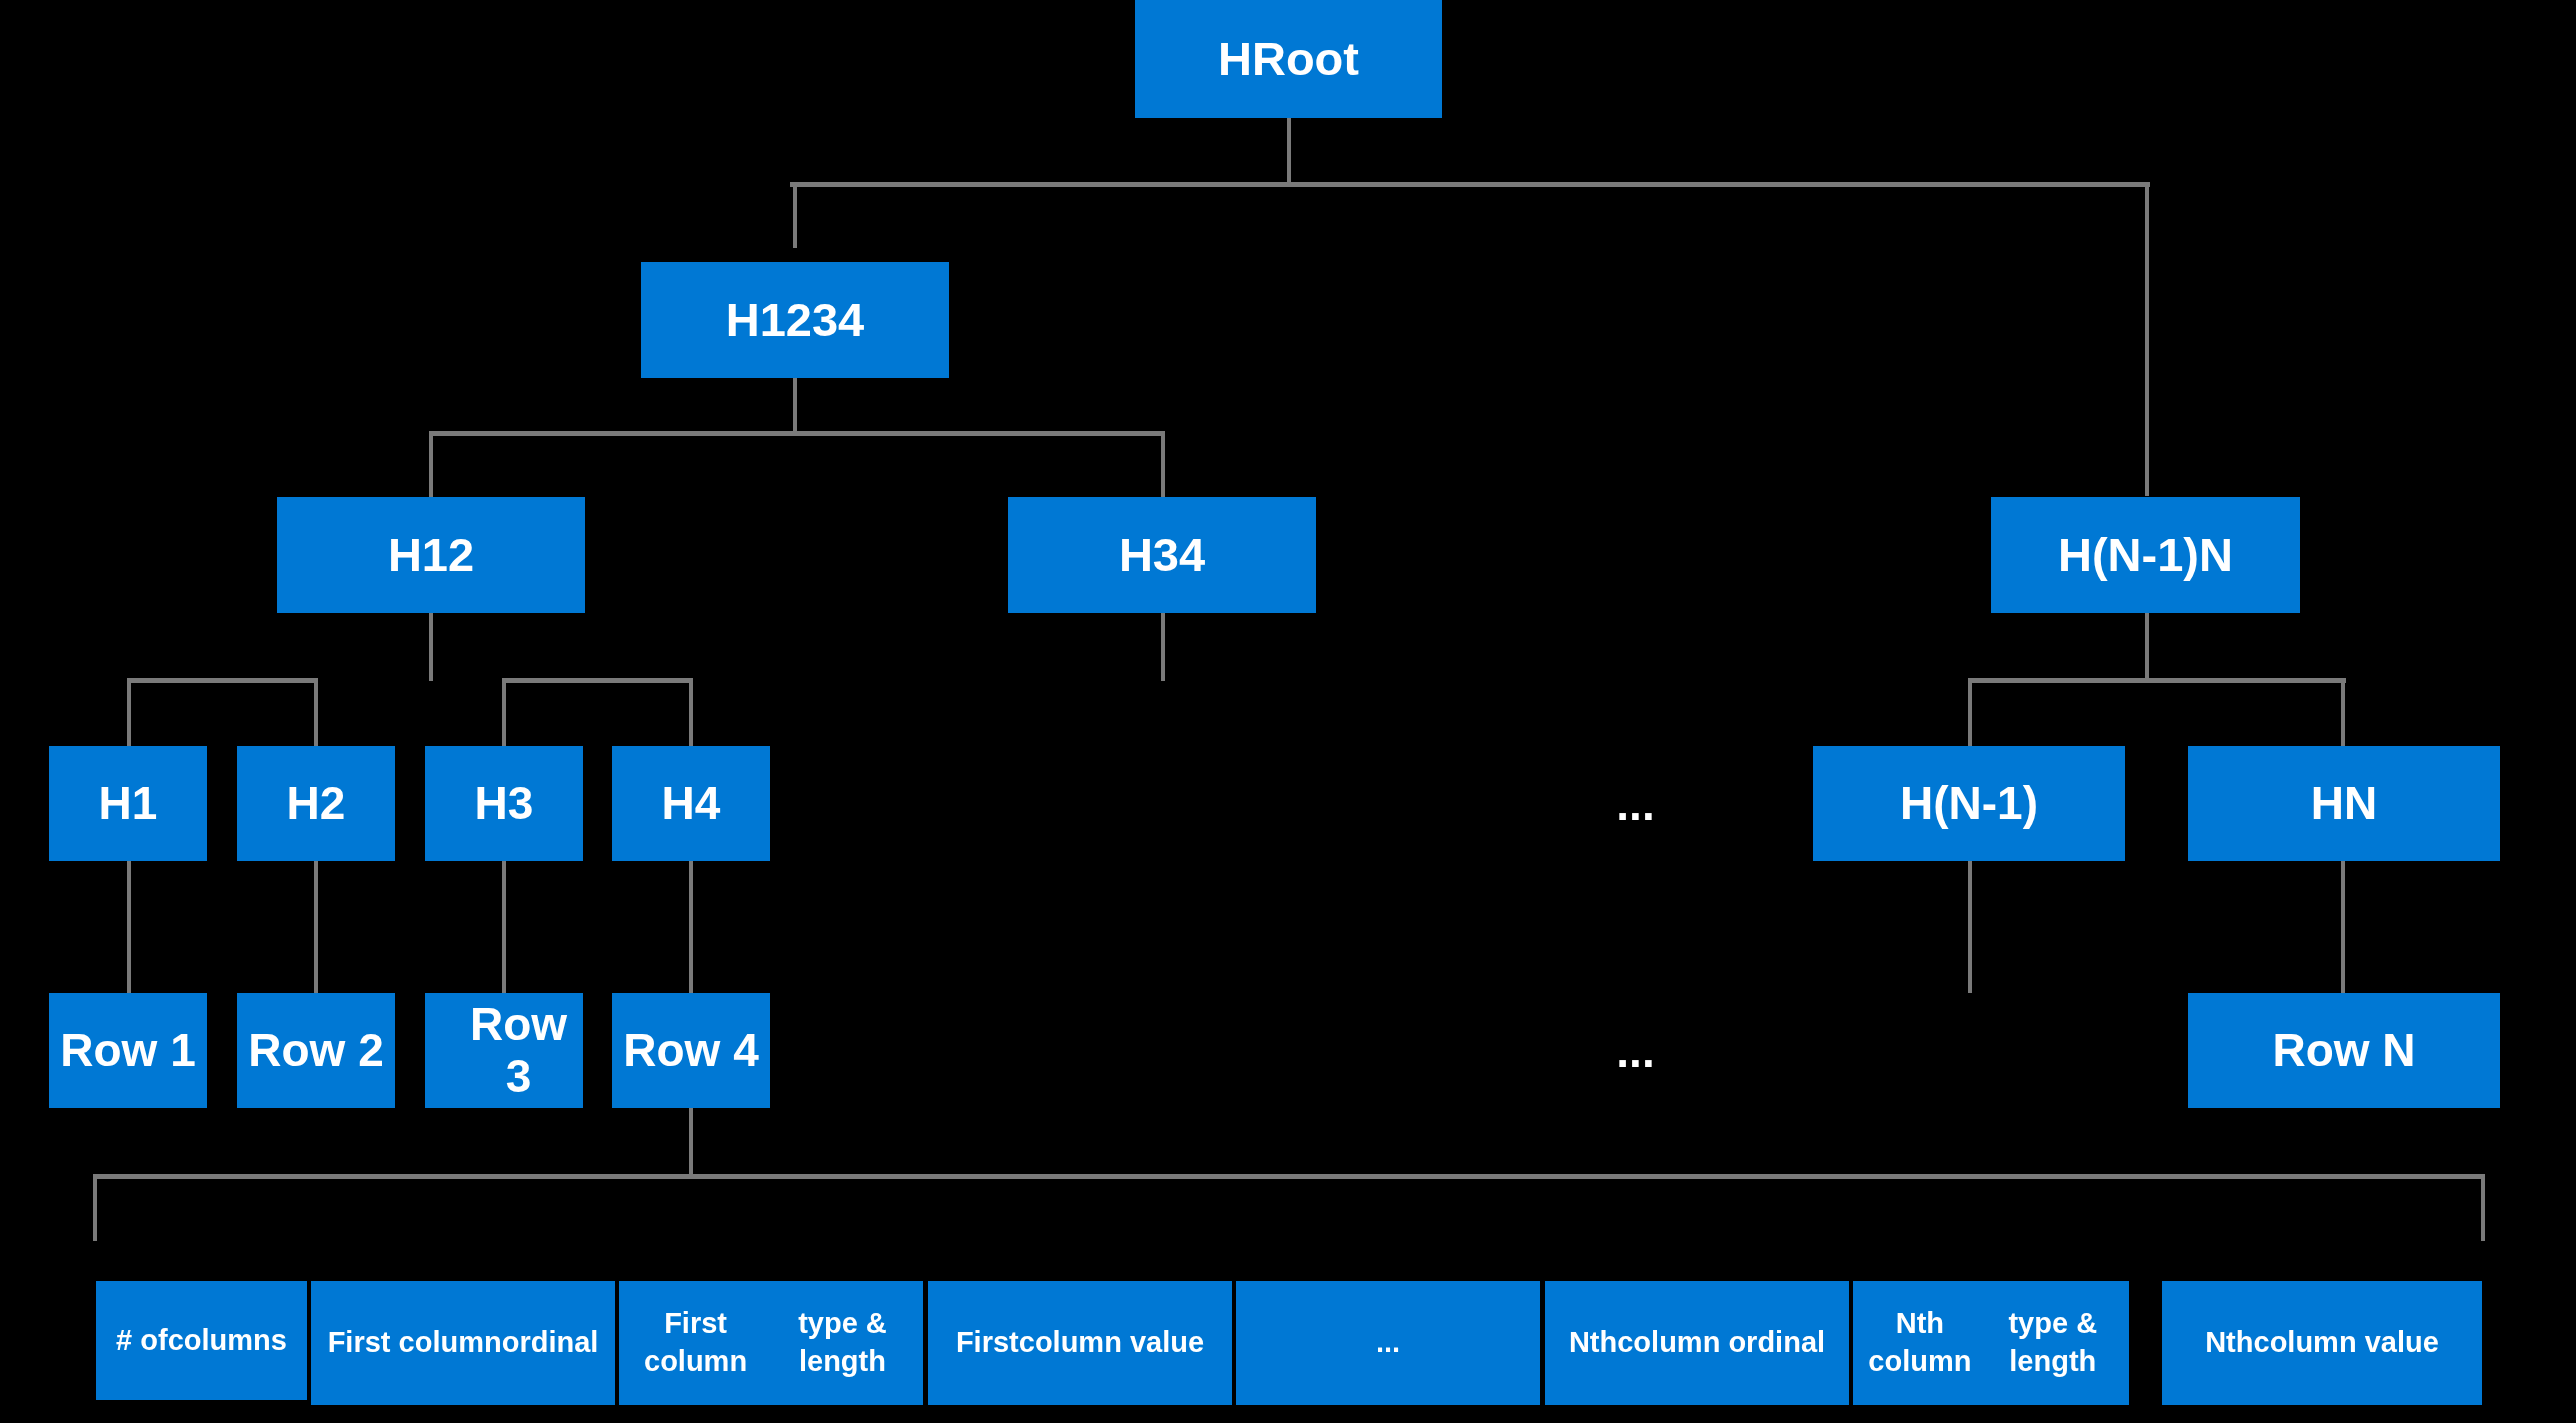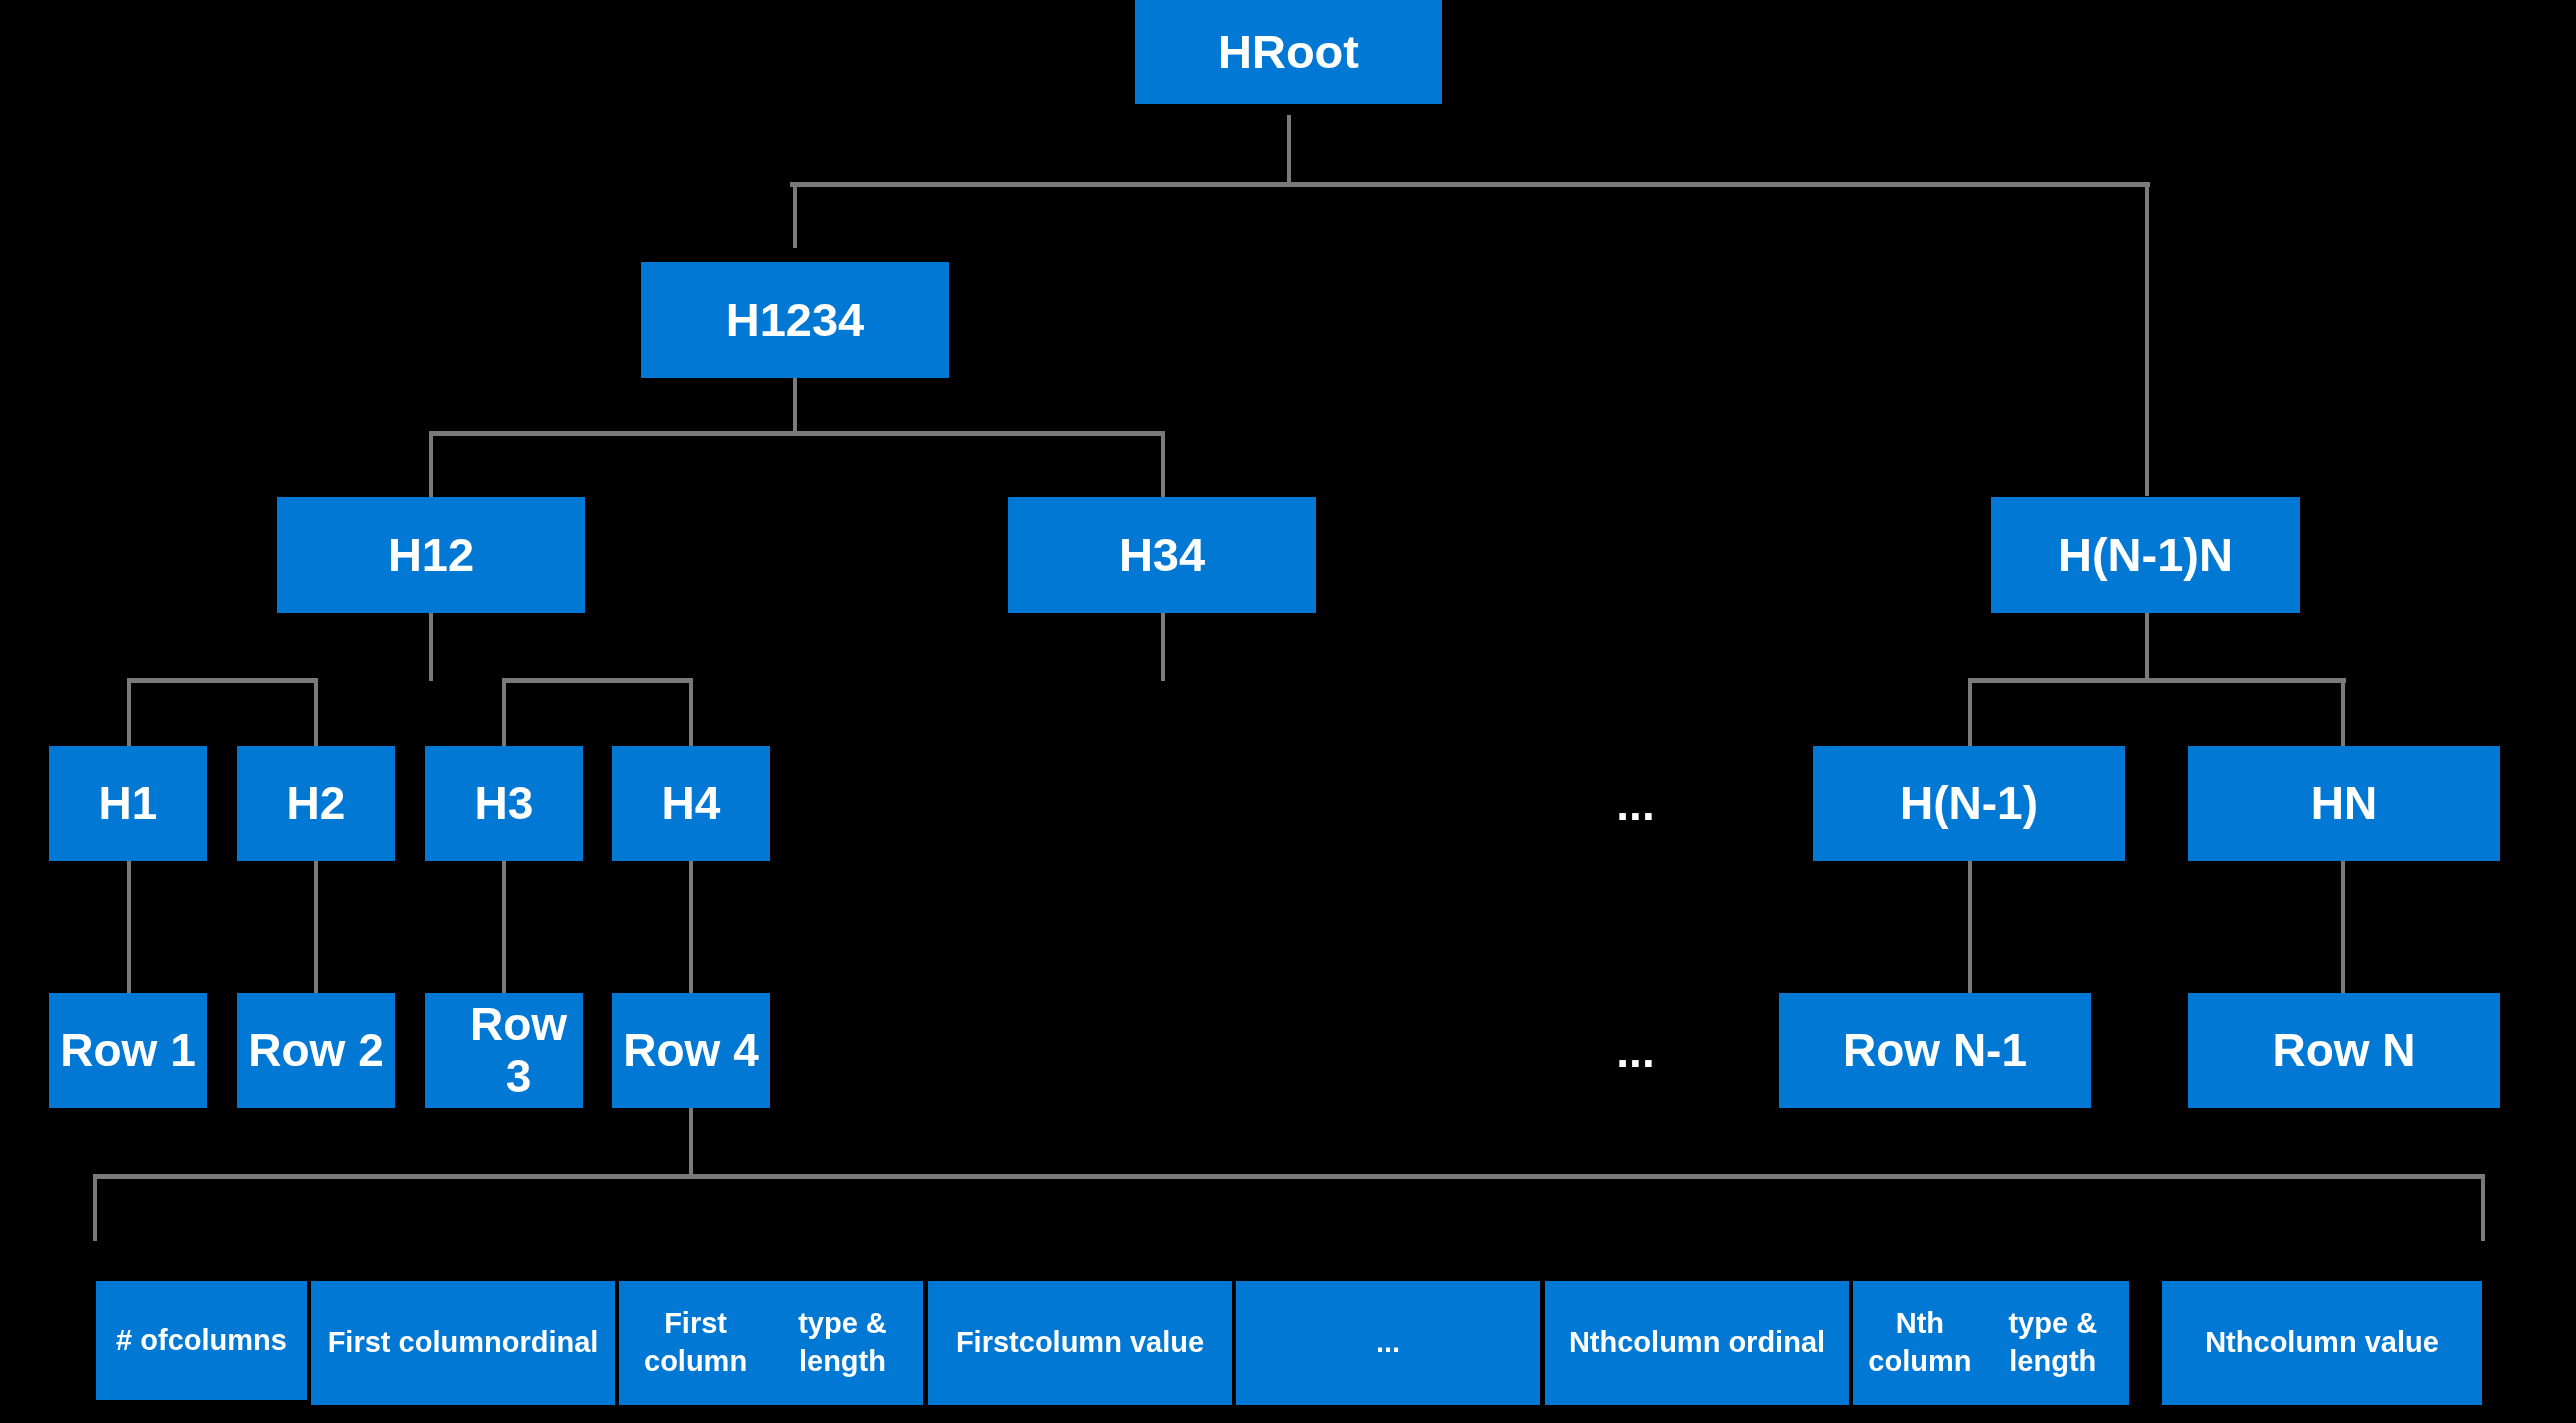--- a/index.html
+++ b/index.html
@@ -57,41 +57,40 @@
   <div class="ln vln" style="left:502px;top:861px;width:4.2px;height:132px;"></div>
   <div class="ln vln" style="left:689px;top:861px;width:4.2px;height:132px;"></div>
   <div class="ln vln" style="left:1968px;top:861px;width:4.2px;height:132px;"></div>
   <div class="ln vln" style="left:2341px;top:861px;width:4.2px;height:132px;"></div>
 
   <div class="ln vln" style="left:689px;top:1108px;width:4.2px;height:69px;"></div>
   <div class="ln hln" style="left:93px;top:1174px;width:2392px;height:5.1px;"></div>
   <div class="ln vln" style="left:93px;top:1174px;width:4.2px;height:67px;"></div>
   <div class="ln vln" style="left:2481px;top:1174px;width:4.2px;height:67px;"></div>
 
-  <div class="node lvl-root" style="left:1135px;top:0px;width:307px;height:104px;">HRoot</div>
+  <div class="node lvl-root" style="left:1135px;top:0px;width:307px;height:118px;">HRoot</div>
 
   <div class="node lvl-2" style="left:641px;top:248px;width:308px;height:116px;">H1234</div>
 
   <div class="node lvl-3" style="left:277px;top:497px;width:308px;height:116px;">H12</div>
   <div class="node lvl-3" style="left:1008px;top:497px;width:308px;height:116px;">H34</div>
   <div class="node lvl-3" style="left:1991px;top:497px;width:309px;height:116px;">H(N-1)N</div>
 
   <div class="node lvl-4" style="left:49px;top:746px;width:158px;height:115px;">H1</div>
   <div class="node lvl-4" style="left:237px;top:746px;width:158px;height:115px;">H2</div>
   <div class="node lvl-4" style="left:425px;top:746px;width:158px;height:115px;">H3</div>
   <div class="node lvl-4" style="left:612px;top:746px;width:158px;height:115px;">H4</div>
   <div class="node lvl-4" style="left:1813px;top:746px;width:312px;height:115px;">H(N-1)</div>
   <div class="node lvl-4" style="left:2188px;top:746px;width:312px;height:115px;">HN</div>
   <div class="ell" style="left:1576px;top:746px;width:119px;height:115px;">...</div>
 
   <div class="node lvl-row" style="left:49px;top:993px;width:158px;height:115px;">Row 1</div>
   <div class="node lvl-row" style="left:237px;top:993px;width:158px;height:115px;">Row 2</div>
   <div class="node lvl-row" style="left:425px;top:993px;width:158px;height:115px;padding-left:29px;">Row 3</div>
   <div class="node lvl-row" style="left:612px;top:993px;width:158px;height:115px;">Row 4</div>
-  <div class="node lvl-row" style="left:1779px;top:993px;width:312px;height:115px;">Row N-1</div>
   <div class="node lvl-row" style="left:2188px;top:993px;width:312px;height:115px;">Row N</div>
   <div class="ell" style="left:1576px;top:993px;width:119px;height:115px;">...</div>
 
   <div class="node leaf" style="left:96px;top:1281px;width:211px;height:119px;">
       <div># of</div>
       <div>columns</div>
     </div>
   <div class="node leaf" style="left:311px;top:1281px;width:304px;height:124px;">
       <div>First column</div>
       <div>ordinal</div>

